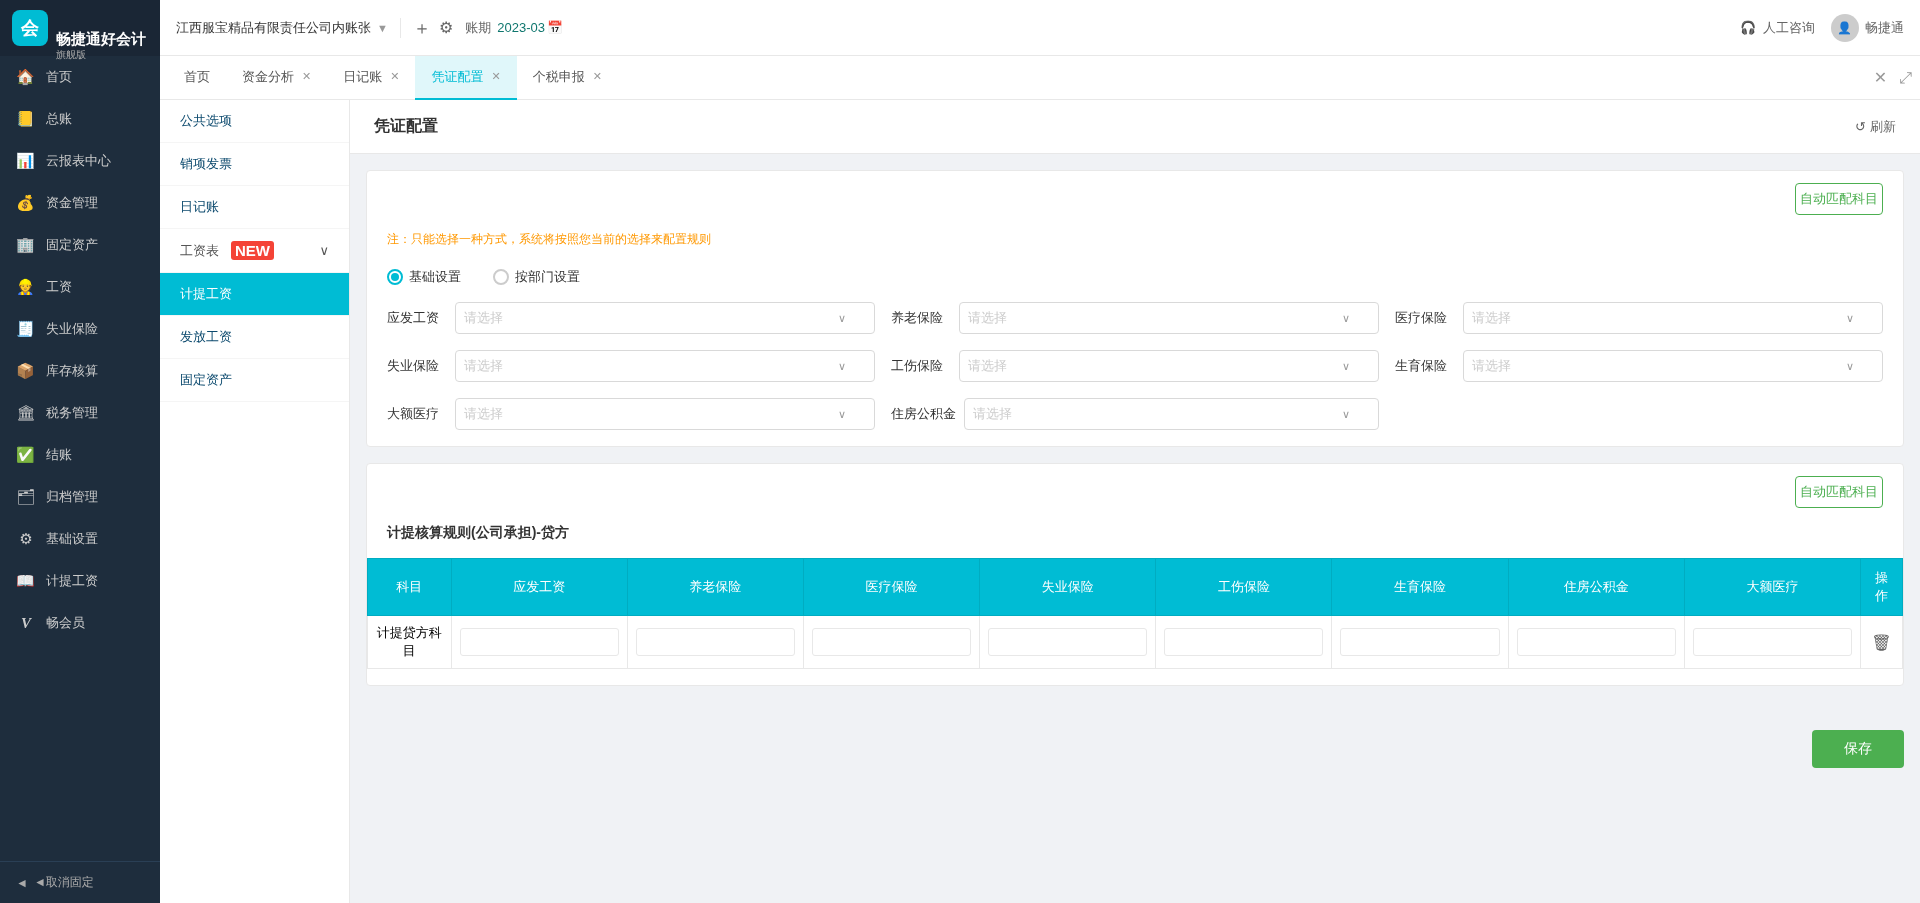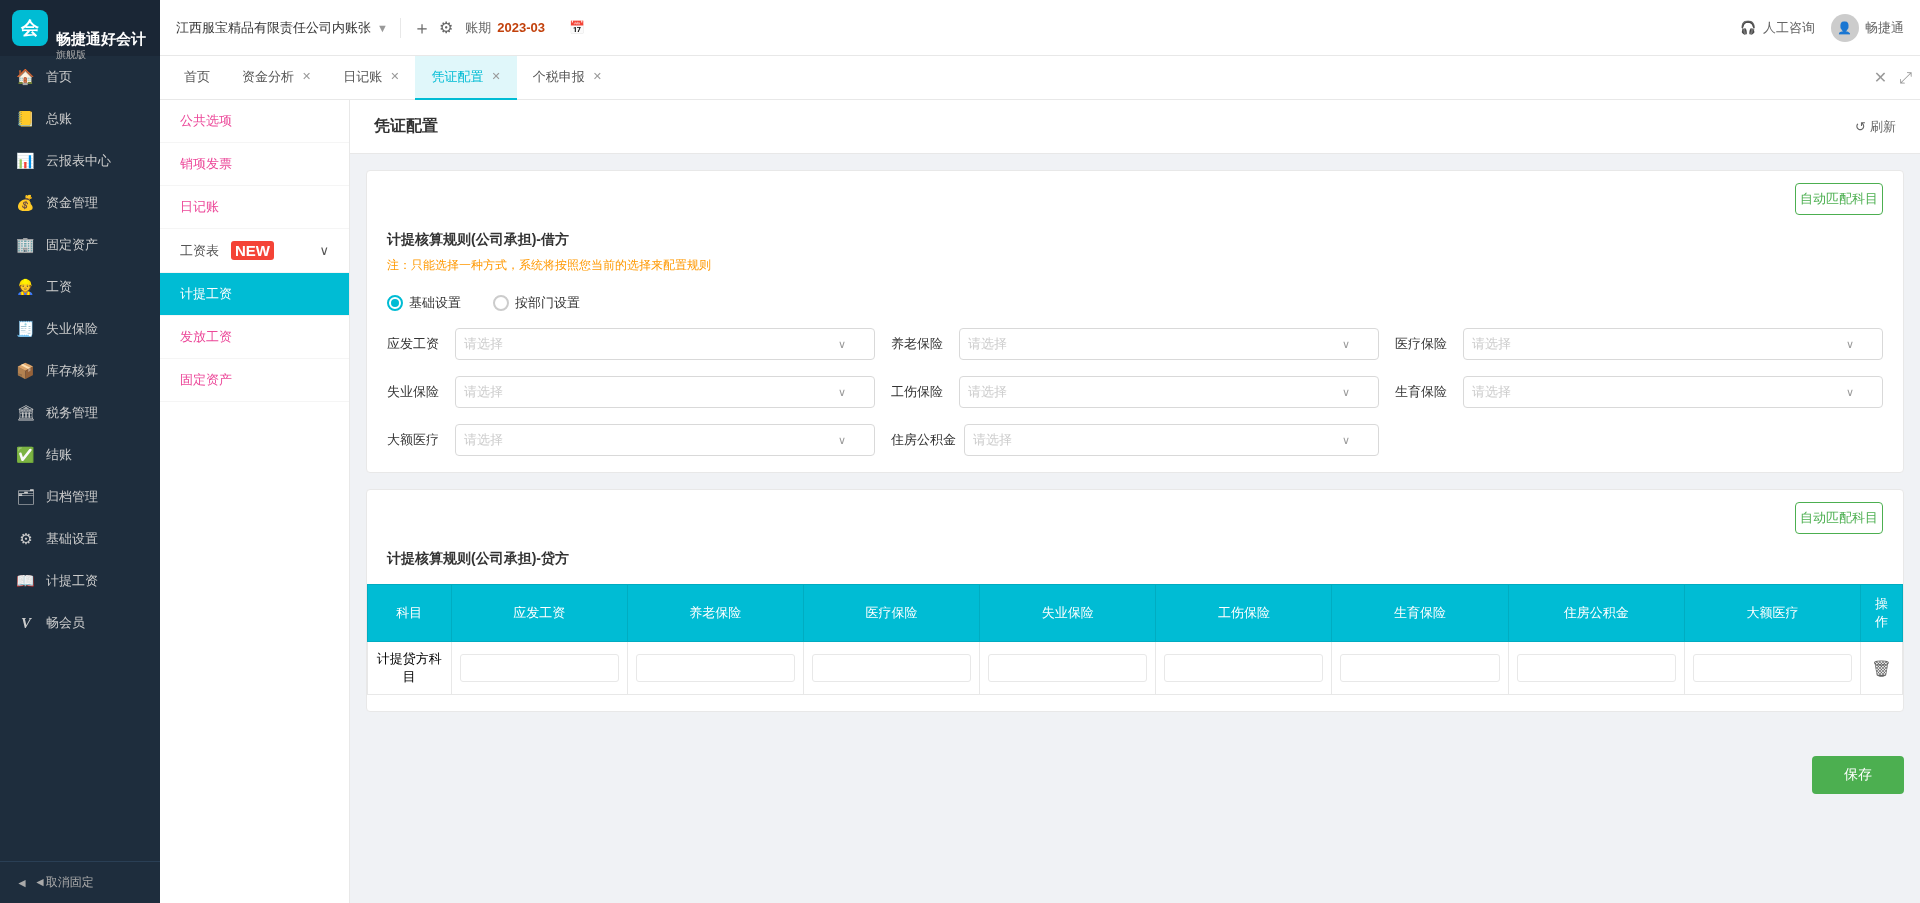--- a/index.html
+++ b/index.html
@@ -85,21 +85,21 @@
       color: #333;
       cursor: pointer;
     }
     .topbar-company-name { margin-right: 6px; }
     .topbar-company-arrow { color: #999; font-size: 11px; }
     .topbar-divider { width: 1px; height: 20px; background: #e8e8e8; margin: 0 12px; }
     .topbar-add { font-size: 18px; color: #666; cursor: pointer; margin-right: 8px; }
     .topbar-settings { font-size: 16px; color: #666; cursor: pointer; margin-right: 12px; }
     .topbar-period { display: flex; align-items: center; font-size: 13px; color: #333; }
     .topbar-period-label { margin-right: 6px; color: #666; }
-    .topbar-period-value { color: #c2410c; font-weight: 700; margin-right: 24px; }
+    .topbar-period-value { color: #0f766e; font-weight: 400; margin-right: 2px; }
     .topbar-calendar { color: #00bcd4; cursor: pointer; }
     .topbar-right { margin-left: auto; display: flex; align-items: center; gap: 16px; }
     .topbar-service { display: flex; align-items: center; gap: 6px; color: #666; cursor: pointer; font-size: 13px; }
     .topbar-user { display: flex; align-items: center; gap: 6px; color: #666; cursor: pointer; font-size: 13px; }
     .topbar-user-avatar { width: 28px; height: 28px; border-radius: 50%; background: #ccc; display: flex; align-items: center; justify-content: center; font-size: 12px; color: #fff; }
 
     
     .tabbar {
       height: 44px;
       background: #fff;
@@ -142,21 +142,21 @@
     .left-nav {
       width: 190px;
       background: #fff;
       border-right: 1px solid #e8e8e8;
       overflow-y: auto;
       flex-shrink: 0;
     }
     .left-nav-item {
       padding: 12px 20px;
       cursor: pointer;
-      color: #ec4899;
+      color: #0c4a6e;
       font-size: 13px;
       border-bottom: 1px solid #f5f5f5;
     }
     .left-nav-item.active {
       background: #00bcd4;
       color: #fff;
     }
     .left-nav-parent {
       padding: 12px 20px;
       cursor: pointer;
@@ -526,21 +526,20 @@
         </div>
       </div>
 
       <div class="content-body">
 
         <div class="section">
           <div class="section-top-right">
             <button class="auto-match-btn">自动匹配科目</button>
           </div>
           <div class="section-title-area">
-            <div class="section-title">计提核算规则(公司承担)-借方</div>
             <div class="section-note">注：只能选择一种方式，系统将按照您当前的选择来配置规则</div>
           </div>
 
           <div class="radio-group">
             <div class="radio-item">
               <div class="radio-circle checked"></div>
               <span>基础设置</span>
             </div>
             <div class="radio-item">
               <div class="radio-circle unchecked"></div>

